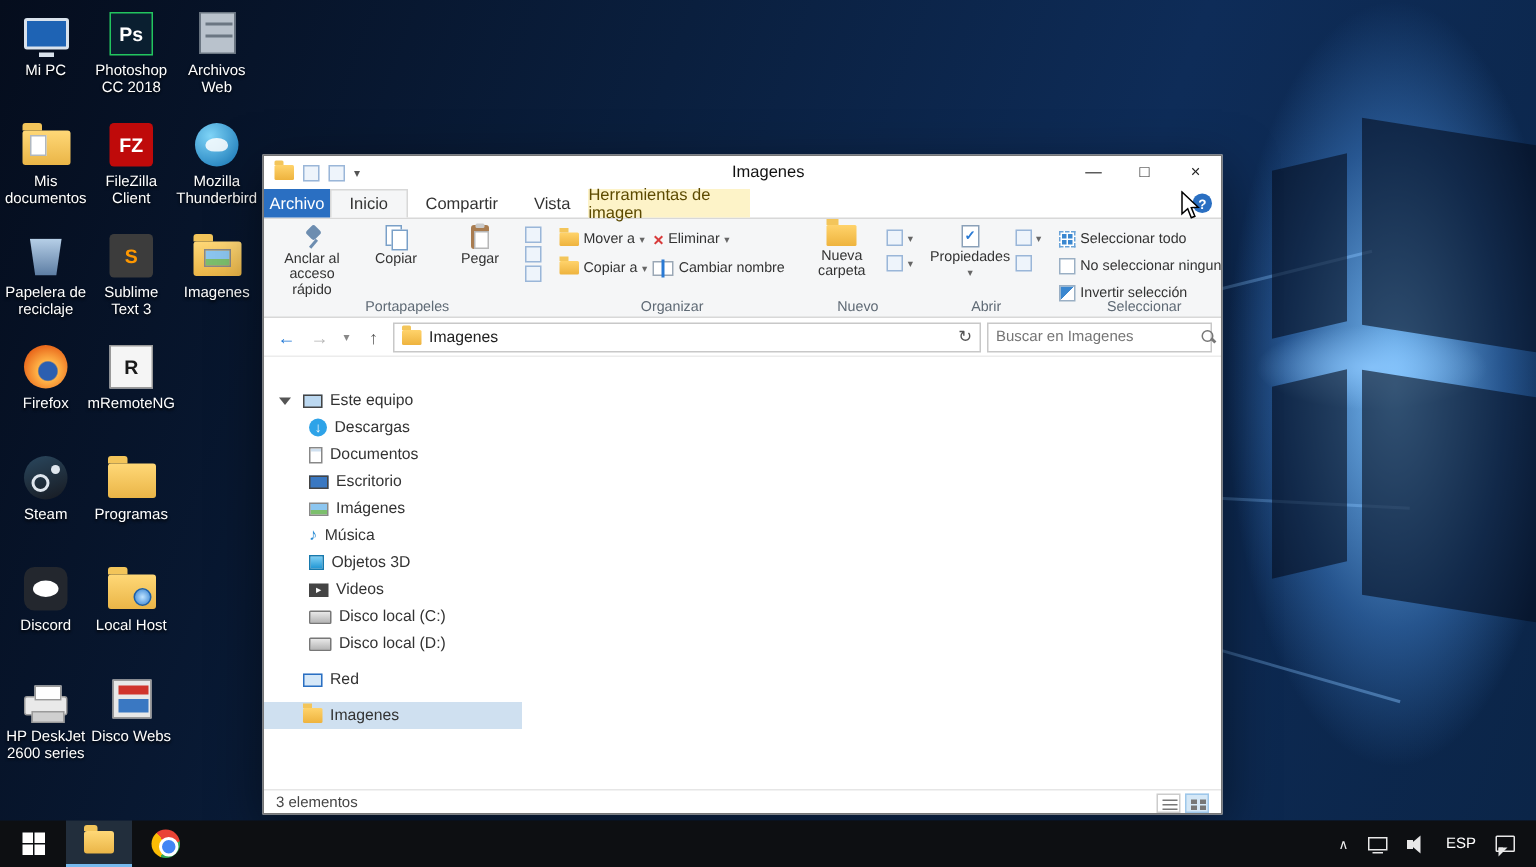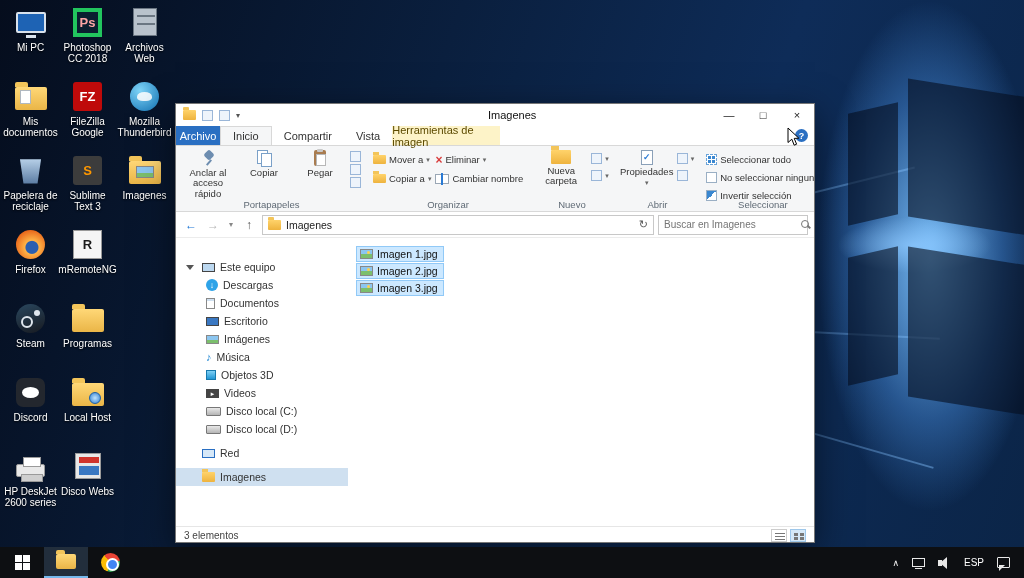--- a/index.html
+++ b/index.html
@@ -46,21 +46,21 @@
   .ic-ff{width:29px;height:29px;border-radius:50%;background:radial-gradient(circle at 55% 60%,#2b5fb0 0 6px,#ffb347 7px,#e3530f 85%)}
   .ic-steam{width:29px;height:29px;border-radius:50%;background:linear-gradient(160deg,#2a475e,#171a21);position:relative}
   .ic-steam::after{content:'';position:absolute;left:5px;bottom:5px;width:8px;height:8px;border-radius:50%;border:2px solid #dfe6ee}
   .ic-steam::before{content:'';position:absolute;right:5px;top:6px;width:6px;height:6px;border-radius:50%;background:#dfe6ee}
   .ic-discord{width:29px;height:29px;border-radius:7px;background:#23272e;position:relative}
   .ic-discord::after{content:'';position:absolute;left:6px;top:9px;width:17px;height:11px;border-radius:50%;background:#fff}
   .ic-printer{width:29px;height:13px;background:#e9e9e9;border:1px solid #9a9a9a;border-radius:2px;position:relative;margin-top:8px}
   .ic-printer::before{content:'';position:absolute;left:6px;top:-8px;width:16px;height:8px;background:#fff;border:1px solid #9a9a9a}
   .ic-printer::after{content:'';position:absolute;left:4px;bottom:-6px;width:20px;height:6px;background:#cfcfcf;border:1px solid #9a9a9a}
   .sqico{width:29px;height:29px;display:flex;align-items:center;justify-content:center;font-weight:bold;font-size:13px}
-  .ic-ps{background:#0a1f30;border:4px solid #22c55e;color:#fca5a5}
+  .ic-ps{background:#0a1f30;border:1px solid #22c55e;color:#ffffff}
   .ic-fz{background:#bf0a0a;color:#fff;border-radius:3px}
   .ic-subl{background:#3c3c3c;color:#ff9800;border-radius:3px}
   .ic-mr{background:#f5f5f5;color:#1a1a1a;border:1px solid #999}
   .ic-tb{width:29px;height:29px;border-radius:50%;background:radial-gradient(circle at 35% 30%,#7fd4f7,#1273b5);position:relative}
   .ic-tb::after{content:'';position:absolute;left:7px;top:10px;width:15px;height:9px;border-radius:50% 50% 40% 40%;background:rgba(255,255,255,.85)}
   .ic-sites{width:26px;height:26px;background:#e8e8e8;border:1px solid #9a9a9a;position:relative}
   .ic-sites::before{content:'';position:absolute;left:3px;top:3px;width:20px;height:6px;background:#d0342c}
   .ic-sites::after{content:'';position:absolute;left:3px;top:12px;width:20px;height:9px;background:#3a78c2}
   .ic-arch{width:24px;height:28px;background:#b9c2cc;border:1px solid #6b7682;position:relative}
   .ic-arch::before{content:'';position:absolute;left:3px;top:6px;width:18px;height:2px;background:#6b7682;box-shadow:0 8px 0 #6b7682}
@@ -258,21 +258,21 @@
   <div class="di">
     <div class="ig">
         <span class="sqico ic-ps">Ps</span>
       </div>
     <div class="lbl">Photoshop CC 2018</div>
   </div>
   <div class="di">
     <div class="ig">
         <span class="sqico ic-fz">FZ</span>
       </div>
-    <div class="lbl">FileZilla Google</div>
+    <div class="lbl">FileZilla Client</div>
   </div>
   <div class="di">
     <div class="ig">
         <span class="sqico ic-subl">S</span>
       </div>
     <div class="lbl">Sublime Text 3</div>
   </div>
   <div class="di">
     <div class="ig">
         <span class="sqico ic-mr">R</span>
@@ -519,36 +519,20 @@
       <div class="ni root gap">
         <span class="nvi nv-net"></span>
         <span>Red</span>
       </div>
       <div class="ni root gap sel">
         <span class="nvi nv-fold"></span>
         <span>Imagenes</span>
       </div>
     </div>
 
-    <div class="files">
-      <div class="filelist">
-        <div class="file">
-          <span class="fi-img"></span>
-          <span>Imagen 1.jpg</span>
-        </div>
-        <div class="file">
-          <span class="fi-img"></span>
-          <span>Imagen 2.jpg</span>
-        </div>
-        <div class="file">
-          <span class="fi-img"></span>
-          <span>Imagen 3.jpg</span>
-        </div>
-      </div>
-    </div>
   </div>
 
   <div class="statusbar">
     <span>3 elementos</span>
     <div class="svgrp">
       <span class="sv sv-list"></span>
       <span class="sv sv-thumb on"></span>
     </div>
   </div>
 </div>

